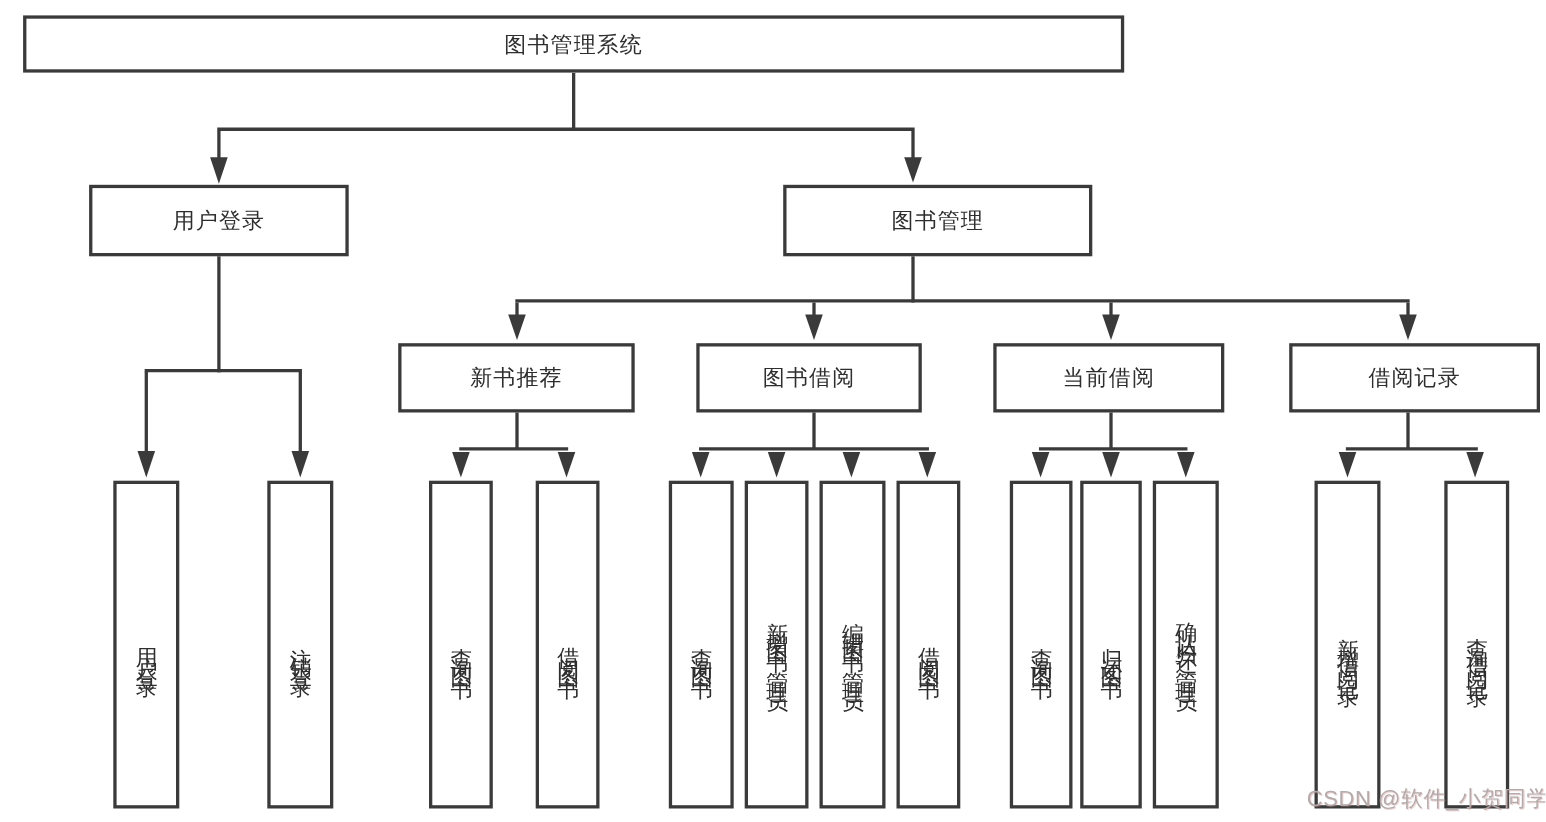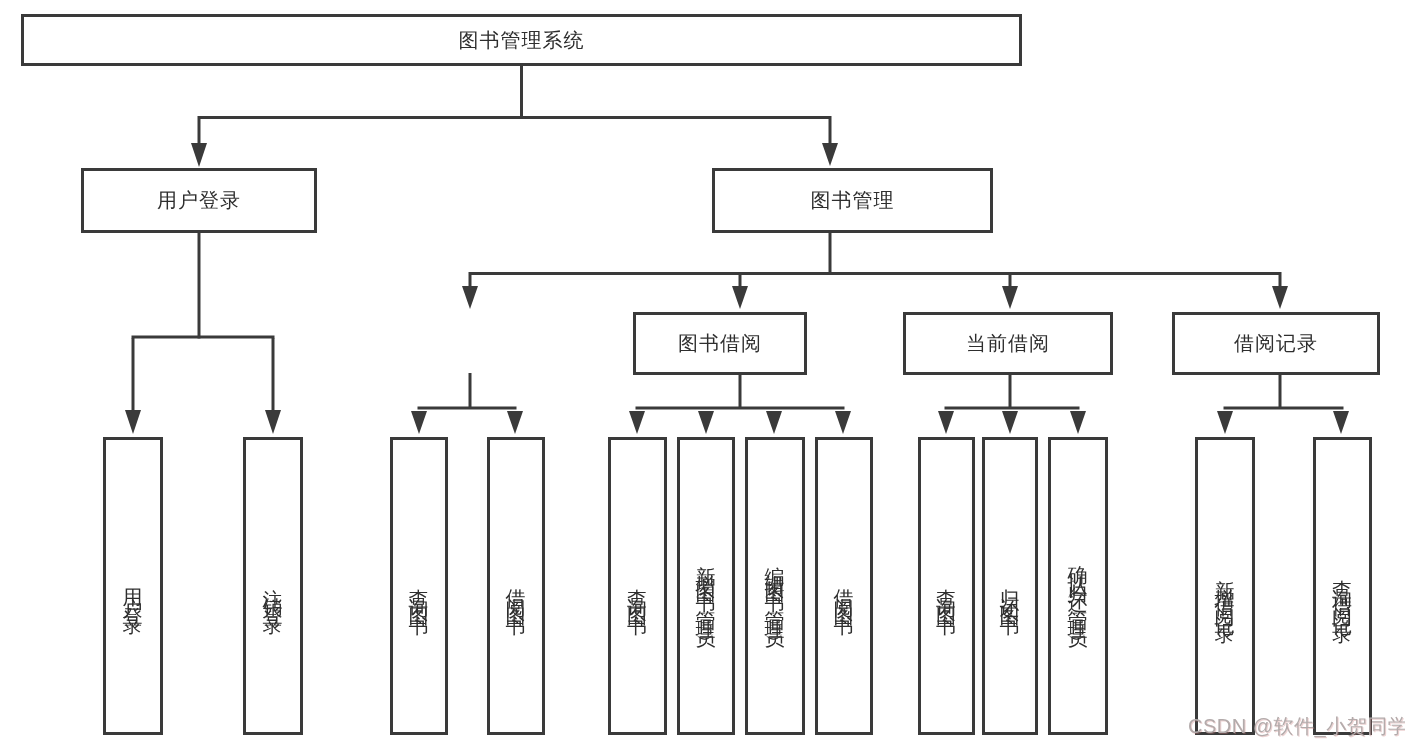--- a/index.html
+++ b/index.html
@@ -129,27 +129,30 @@
     <span>图书管理系统</span>
   </div>
 
   <div class="box hbox" style="left:81px; top:168px; width:236px; height:65px;">
     <span>用户登录</span>
   </div>
   <div class="box hbox" style="left:712px; top:168px; width:281px; height:65px;">
     <span>图书管理</span>
   </div>
 
-  <div class="box hbox" style="left:633px; top:312px; width:174px; height:63px;">
+  <div class="box hbox" style="left:362px; top:312px; width:215px; height:63px;">
+    <span>新书推荐</span>
+  </div>
+  <div class="box hbox" style="left:633px; top:312px; width:205px; height:63px;">
     <span>图书借阅</span>
   </div>
   <div class="box hbox" style="left:903px; top:312px; width:210px; height:63px;">
     <span>当前借阅</span>
   </div>
-  <div class="box hbox" style="left:1172px; top:312px; width:208px; height:63px;">
+  <div class="box hbox" style="left:1172px; top:312px; width:228px; height:63px;">
     <span>借阅记录</span>
   </div>
 
   <div class="box vbox" style="left:103px; top:437px; width:60px; height:298px;">
     <span class="vtext">用户登录</span>
   </div>
   <div class="box vbox" style="left:243px; top:437px; width:60px; height:298px;">
     <span class="vtext">注销登录</span>
   </div>
 

